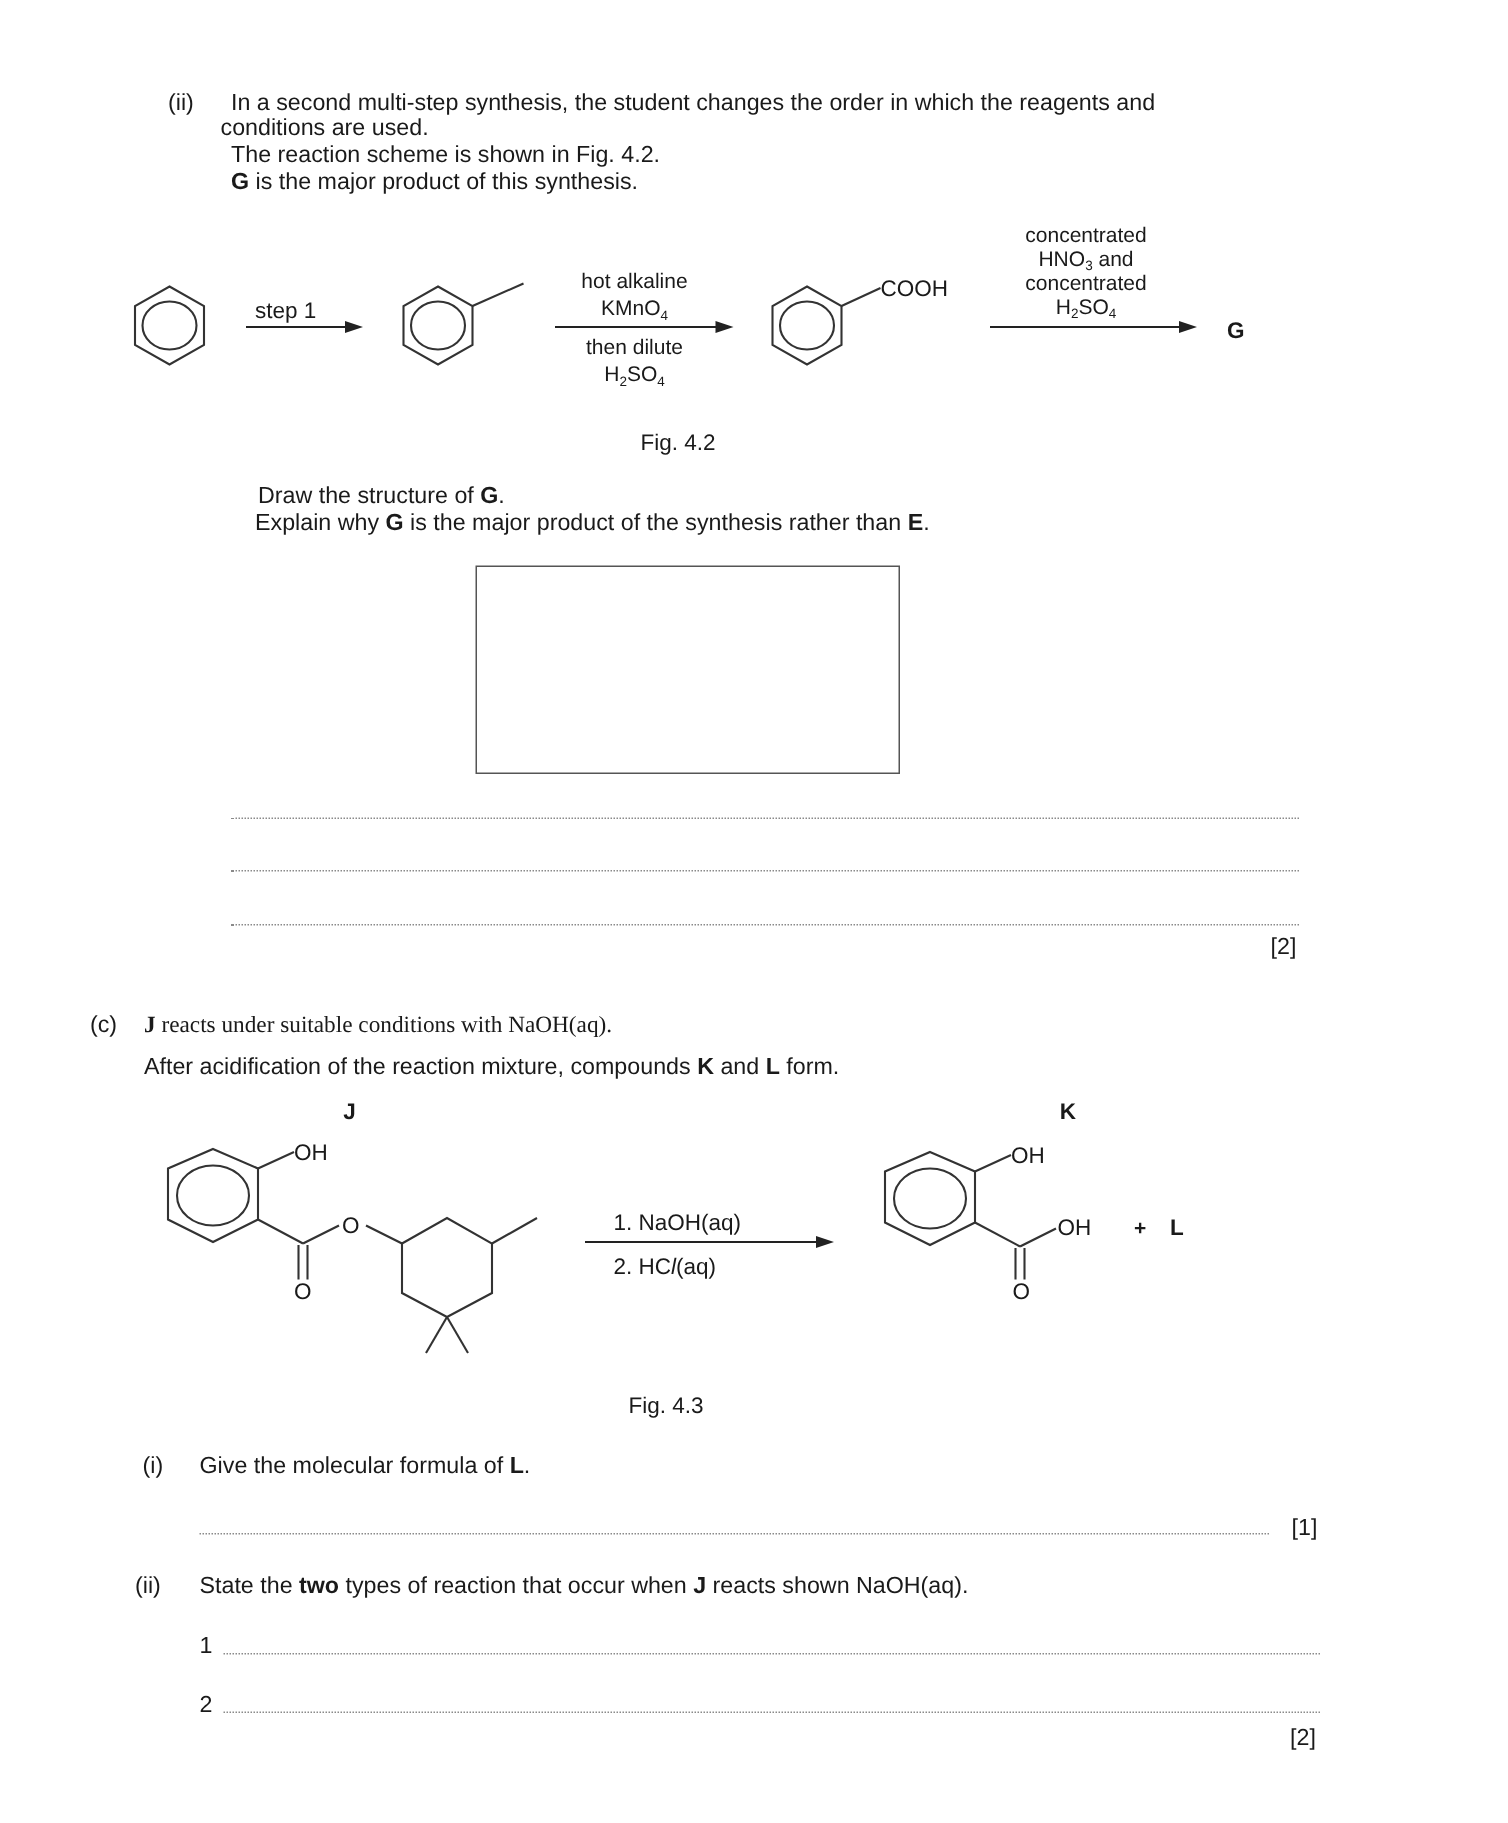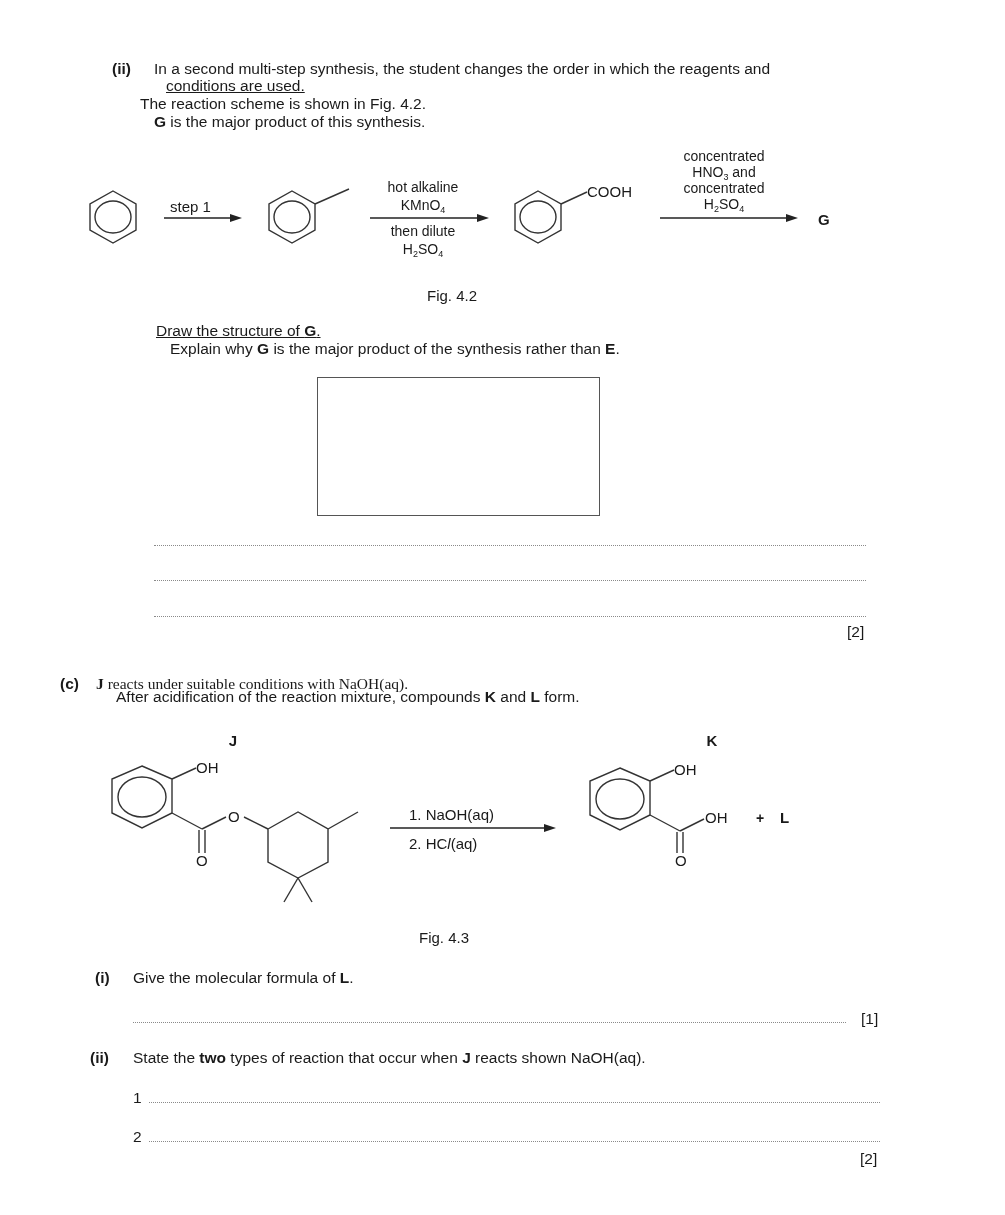--- a/index.html
+++ b/index.html
@@ -1,34 +1,34 @@
 <!DOCTYPE html>
 <html><head>
 <meta charset="utf-8">
 <style>
   html, body { margin: 0; padding: 0; background: #ffffff; }
   body { width: 1005px; height: 1215px; position: relative; overflow: hidden;
          font-family: "Liberation Sans", sans-serif; color: #1a1a1a; font-size: 15.5px; }
   .abs { position: absolute; white-space: nowrap; }
   .b { font-weight: bold; }
-  .qnum { font-weight: bold; }
+  .qnum { font-weight: normal; }
   .line { line-height: 17.5px; }
   .dots { position: absolute; height: 0; border-top: 1.6px dotted #8a8a8a; }
   .mark { position: absolute; font-size: 15.5px; }
   .fig-cap { font-weight: normal; font-size: 15px; }
   svg text { font-family: "Liberation Sans", sans-serif; fill: #1a1a1a; }
   .answer-box { position: absolute; border: 1.5px solid #555; background: #fff; }
 </style>
 </head>
 <body>
 
 <div class="abs qnum" style="left:112px; top:60px;">(ii)</div>
 <div class="abs line" style="left:154px; top:60px;">In a second multi-step synthesis, the student changes the order in which the reagents and</div>
-<div class="abs line" style="left:166px; top:77px;text-decoration:underline;">conditions are used.</div>
-<div class="abs line" style="left:140px; top:95px;">The reaction scheme is shown in Fig. 4.2.</div>
+<div class="abs line" style="left:147px; top:77px;">conditions are used.</div>
+<div class="abs line" style="left:154px; top:95px;">The reaction scheme is shown in Fig. 4.2.</div>
 <div class="abs line" style="left:154px; top:113px;">
   <span class="b">G</span><span> is the major product of this synthesis.</span>
 </div>
 
 <svg class="abs" style="left:0; top:140px;" width="1005" height="140" viewBox="0 140 1005 140">
 
   <g stroke="#333" stroke-width="1.4" fill="none">
     <polygon points="113,191 136,204 136,230 113,243 90,230 90,204"></polygon>
     <ellipse cx="113" cy="217" rx="18" ry="16"></ellipse>
   </g>
@@ -68,39 +68,39 @@
   <text x="724" y="161" font-size="14" text-anchor="middle">concentrated</text>
   <text x="724" y="177" font-size="14" text-anchor="middle"><tspan>HNO</tspan><tspan font-size="9" dy="3">3</tspan><tspan dy="-3"> and</tspan></text>
   <text x="724" y="193" font-size="14" text-anchor="middle">concentrated</text>
   <text x="724" y="209" font-size="14" text-anchor="middle"><tspan>H</tspan><tspan font-size="9" dy="3">2</tspan><tspan dy="-3">SO</tspan><tspan font-size="9" dy="3">4</tspan></text>
 
   <text x="818" y="225" font-size="15" font-weight="bold">G</text>
 </svg>
 
 <div class="abs fig-cap" style="left:427px; top:287px;">Fig. 4.2</div>
 
-<div class="abs line" style="left:156px; top:322px;text-decoration:underline;">
+<div class="abs line" style="left:172px; top:322px;">
   <span>Draw the structure of </span><span class="b">G</span><span>.</span>
 </div>
 <div class="abs line" style="left:170px; top:340px;">
   <span>Explain why </span><span class="b">G</span><span> is the major product of the synthesis rather than </span><span class="b">E</span><span>.</span>
 </div>
 
 <div class="answer-box" style="left:317px; top:377px; width:281px; height:137px;"></div>
 
 <div class="dots" style="left:154px; top:545px; width:712px;"></div>
 <div class="dots" style="left:154px; top:580px; width:712px;"></div>
 <div class="dots" style="left:154px; top:616px; width:712px;"></div>
 <div class="mark" style="left:847px; top:623px;">[2]</div>
 
 <div class="abs qnum" style="left:60px; top:675px;">(c)</div>
 <div class="abs line" style="left:96px; top:675px;font-family:Liberation Serif, serif;">
   <span class="b">J</span><span> reacts under suitable conditions with NaOH(aq).</span>
 </div>
-<div class="abs line" style="left:96px; top:688px;margin-left:20px;">
+<div class="abs line" style="left:96px; top:703px;">
   <span>After acidification of the reaction mixture, compounds </span><span class="b">K</span><span> and </span><span class="b">L</span><span> form.</span>
 </div>
 
 <svg class="abs" style="left:0; top:725px;" width="1005" height="190" viewBox="0 725 1005 190">
   <text x="233" y="746" font-size="15" font-weight="bold" text-anchor="middle">J</text>
 
   <g stroke="#333" stroke-width="1.4" fill="none">
     <polygon points="142,766 172,779 172,813 142,828 112,813 112,779"></polygon>
     <ellipse cx="142" cy="797" rx="24" ry="20"></ellipse>
     <line x1="172" y1="779" x2="196" y2="768"></line>

